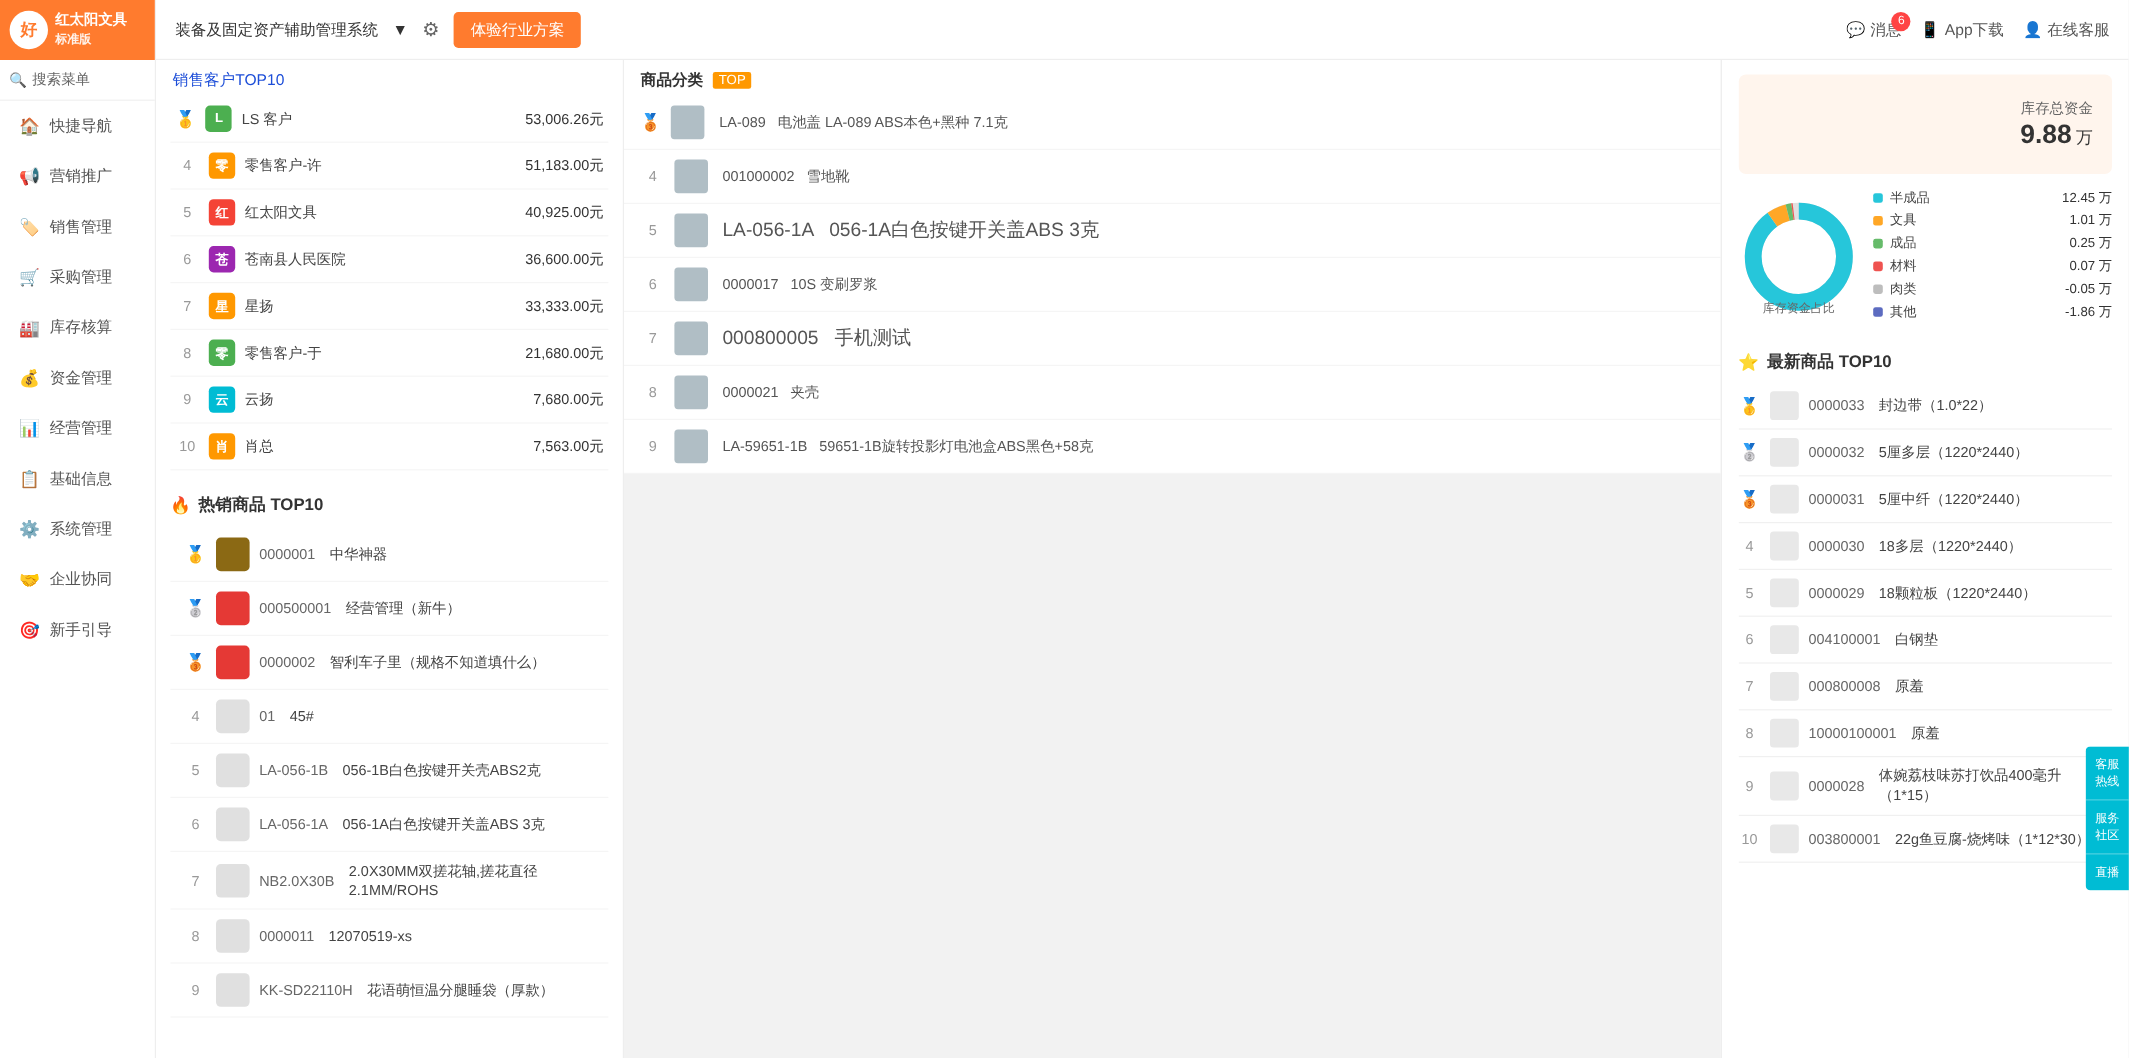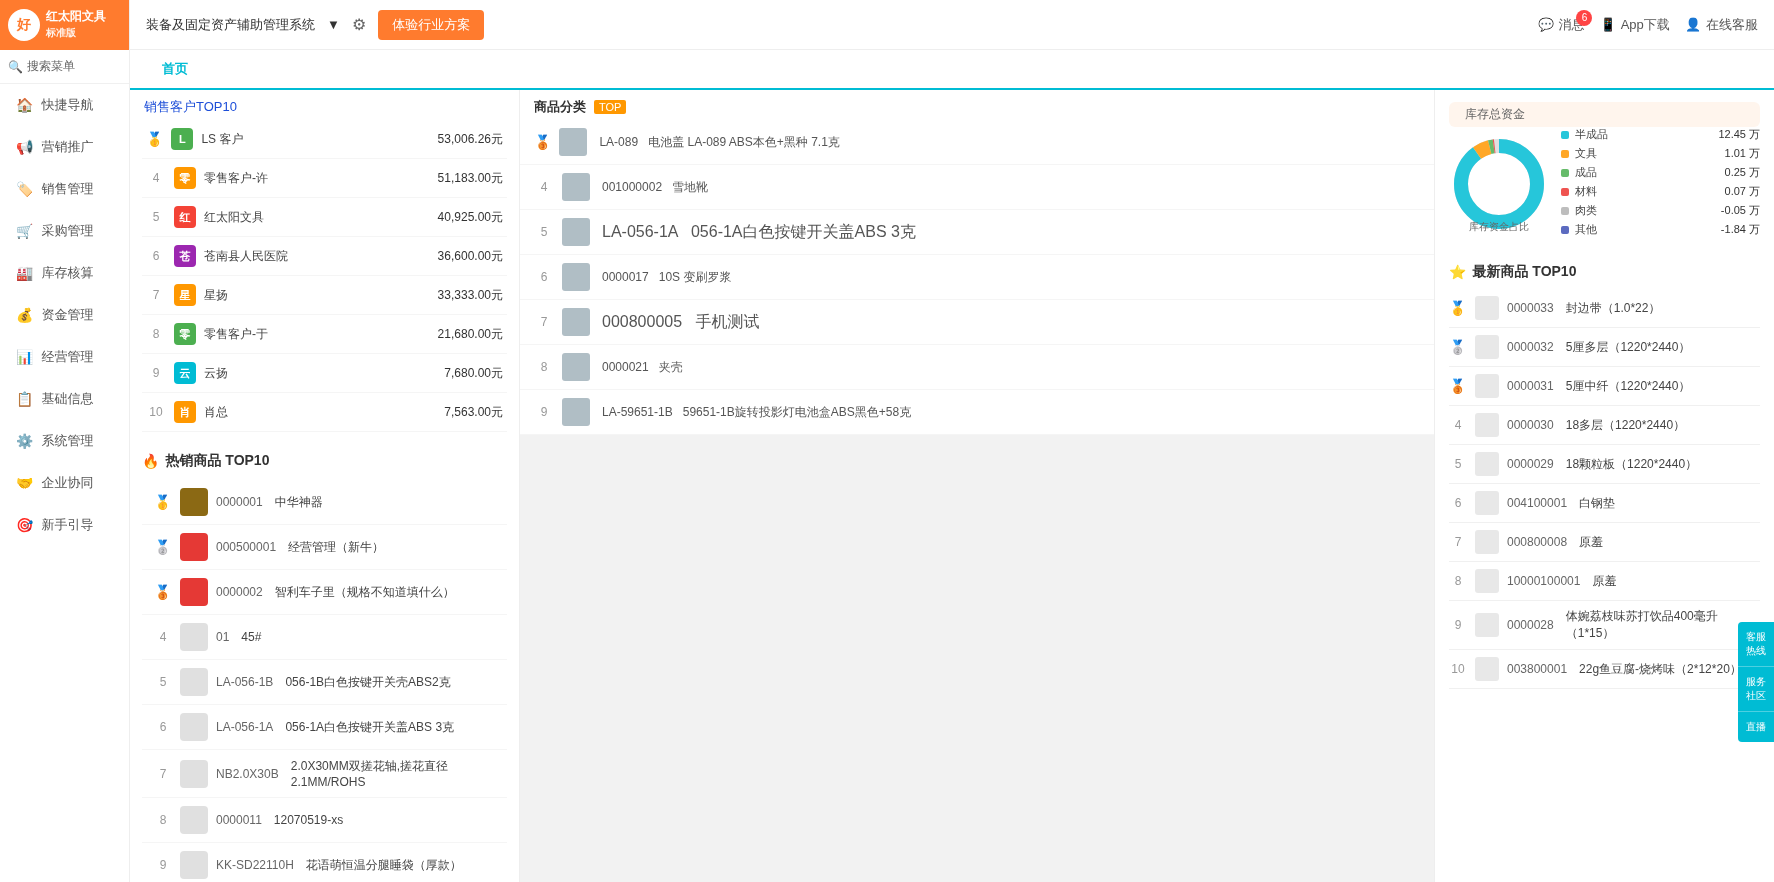--- a/index.html
+++ b/index.html
@@ -123,23 +123,23 @@
       display: flex; align-items: center; justify-content: center;
       font-size: 10px; color: #aaa;
     }
     .hot-code { color: #666; margin-right: 4px; }
     .hot-name { flex: 1; }
 
     
     .stock-total {
       background: #fff5ed;
       border-radius: 6px;
-      padding: 4px 16px;
-      margin-bottom: 0;
-      text-align: left;
+      padding: 20px 16px;
+      margin-bottom: 12px;
+      text-align: right;
     }
     .stock-total-label { font-size: 12px; color: #666; }
     .stock-total-value { font-size: 22px; font-weight: bold; color: #333; }
     .stock-total-unit { font-size: 14px; color: #333; }
 
     
     .chart-area {
       display: flex; align-items: center; gap: 12px; margin-bottom: 12px;
     }
     .donut-wrap { width: 100px; height: 100px; position: relative; flex-shrink: 0; }
@@ -308,23 +308,20 @@
         <span>📱</span>
         <span>App下载</span>
       </div>
       <div class="badge-item">
         <span>👤</span>
         <span>在线客服</span>
       </div>
     </div>
   </div>
 
-  <div class="home-tab-bar">
-    <span class="home-tab">首页</span>
-  </div>
 
   <div class="dash-columns">
 
     <div class="col-1">
       <div class="top-list-header">
         <span class="tl-title">销售客户TOP10</span>
       </div>
       <div class="rank-list">
 
         <div class="rank-item">
@@ -482,20 +479,24 @@
           <div class="hot-img" style="background:#b0bec5;border-radius:3px;margin-right:4px;"></div>
           <span style="color:#555;font-size:12px;">LA-59651-1B &nbsp; 59651-1B旋转投影灯电池盒ABS黑色+58克</span>
         </div>
       </div>
     </div>
 
     <div class="col-3">
 
       <div class="stock-total">
         <div class="stock-total-label">库存总资金</div>
+        <div>
+          <span class="stock-total-value">9.88</span>
+          <span class="stock-total-unit">万</span>
+        </div>
       </div>
 
       <div class="chart-area">
         <div class="donut-wrap">
           <svg width="100" height="100" viewBox="0 0 100 100">
 
             <circle cx="50" cy="50" r="38" fill="none" stroke="#e0e0e0" stroke-width="14"></circle>
 
             <circle cx="50" cy="50" r="38" fill="none" stroke="#26c6da" stroke-width="14" stroke-dasharray="215 239" stroke-dashoffset="0" transform="rotate(-90 50 50)"></circle>
             <circle cx="50" cy="50" r="38" fill="none" stroke="#ffa726" stroke-width="14" stroke-dasharray="14 239" stroke-dashoffset="-215" transform="rotate(-90 50 50)"></circle>
@@ -526,21 +527,21 @@
             <span class="legend-val">0.07 万</span>
           </div>
           <div class="legend-item">
             <div class="legend-dot" style="background:#bdbdbd"></div>
             <span class="legend-name">肉类</span>
             <span class="legend-val">-0.05 万</span>
           </div>
           <div class="legend-item">
             <div class="legend-dot" style="background:#5c6bc0"></div>
             <span class="legend-name">其他</span>
-            <span class="legend-val">-1.84 万</span>
+            <span class="legend-val">-1.86 万</span>
           </div>
         </div>
       </div>
 
       <div>
         <div class="new-products-title">
           <span>⭐</span>
           <span>最新商品 TOP10</span>
         </div>
         <div class="new-prod-list">
@@ -595,21 +596,21 @@
           <div class="new-prod-item">
             <span class="new-prod-num">9</span>
             <div class="new-prod-img"></div>
             <span class="new-prod-code">0000028</span>
             <span class="new-prod-name">体婉荔枝味苏打饮品400毫升（1*15）</span>
           </div>
           <div class="new-prod-item">
             <span class="new-prod-num">10</span>
             <div class="new-prod-img"></div>
             <span class="new-prod-code">003800001</span>
-            <span class="new-prod-name">22g鱼豆腐-烧烤味（2*12*20）</span>
+            <span class="new-prod-name">22g鱼豆腐-烧烤味（1*12*30）</span>
           </div>
         </div>
       </div>
     </div>
 
   </div>
 </div>
 
 <div class="float-bar">
   <div class="float-bar-item">客服<br>热线</div>

